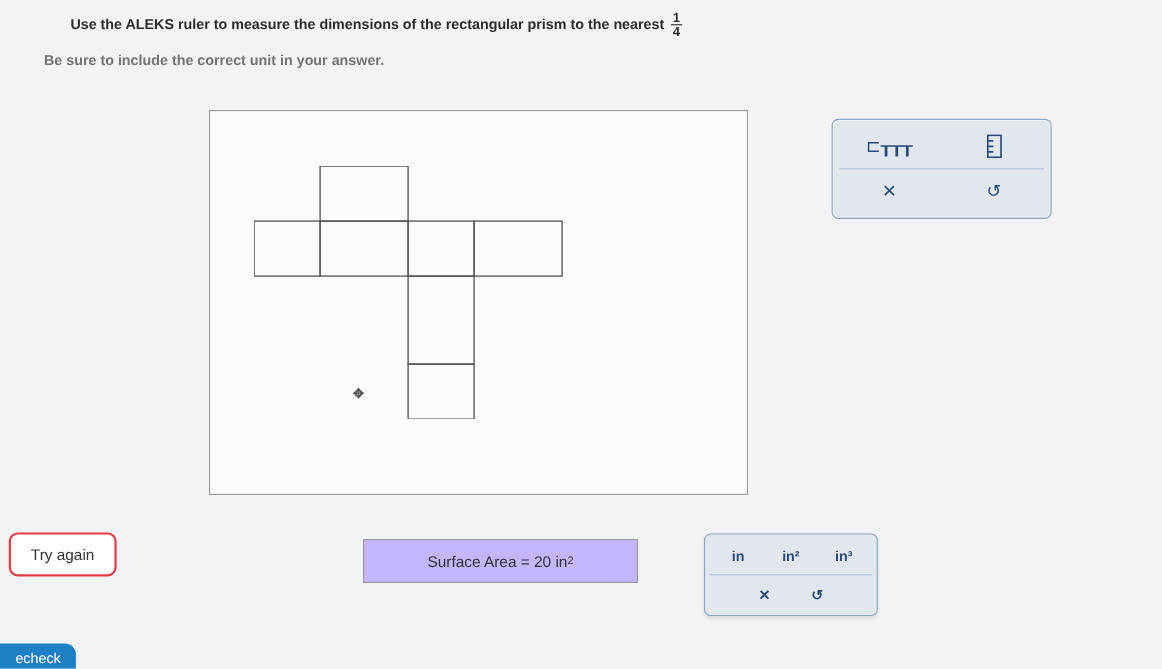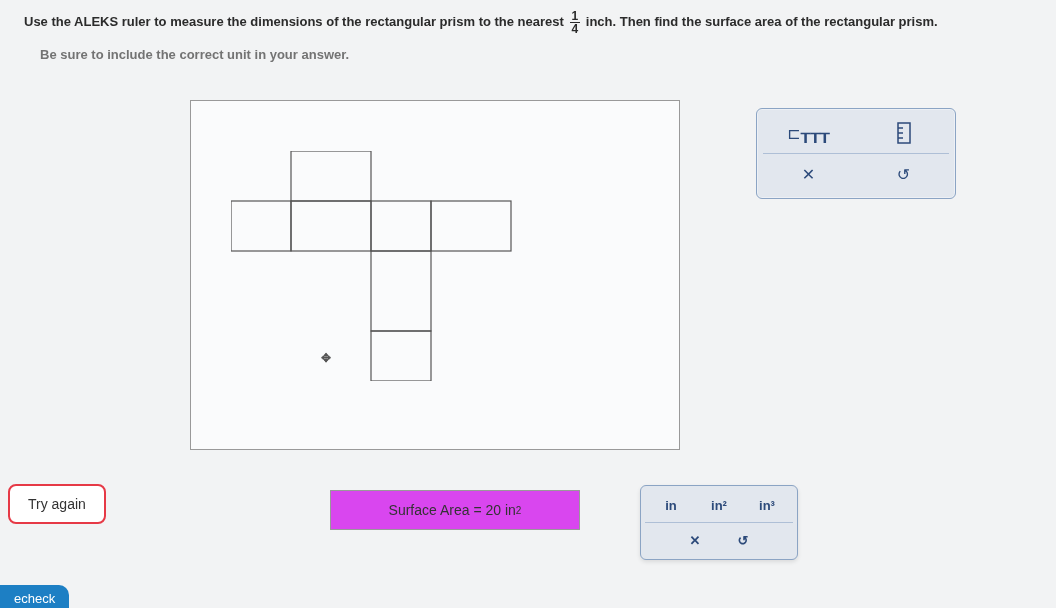--- a/index.html
+++ b/index.html
@@ -7,21 +7,21 @@
     font-family: Arial, Helvetica, sans-serif;
     background: #f2f3f4;
     width: 1056px;
     height: 608px;
     position: relative;
     overflow: hidden;
     font-size: 13px;
     color: #333;
   }
   .instruction {
-    padding: 10px 30px 4px 24px;
+    padding: 10px 30px 4px 64px;
     font-weight: bold;
     color: #2b2b2b;
     font-size: 13px;
     line-height: 1.4;
   }
   .instruction .frac {
     display: inline-block;
     vertical-align: middle;
     text-align: center;
     font-size: 12px;
@@ -90,21 +90,21 @@
     color: #2c4a7a;
   }
   .tool-divider { border-top: 1px solid #aebfd6; margin: 2px 0;}
   .answer-box {
     position: absolute;
     left: 330px;
     top: 490px;
     width: 250px;
     height: 40px;
     border: 1px solid #999;
-    background: #d946ef;
+    background: #c4b5fd;
     display: flex;
     align-items: center;
     justify-content: center;
     font-size: 14px;
     color: #333;
   }
   .answer-box sup { font-size: 10px; }
   .unit-picker {
     position: absolute;
     left: 640px;
@@ -158,21 +158,20 @@
 </style>
 </head>
 <body>
 
 <div class="instruction">
   <span>Use the ALEKS ruler to measure the dimensions of the rectangular prism to the nearest</span>
   <span class="frac">
     <span class="num">1</span>
     <span class="den">4</span>
   </span>
-  <span>inch. Then find the surface area of the rectangular prism.</span>
 </div>
 <div class="sub-instruction">Be sure to include the correct unit in your answer.</div>
 
 <div class="canvas-area">
   <div class="net">
     <svg width="360" height="230">
       <g fill="none" stroke="#555" stroke-width="1.2">
 
         <rect x="60" y="0" width="80" height="50"></rect>
 

